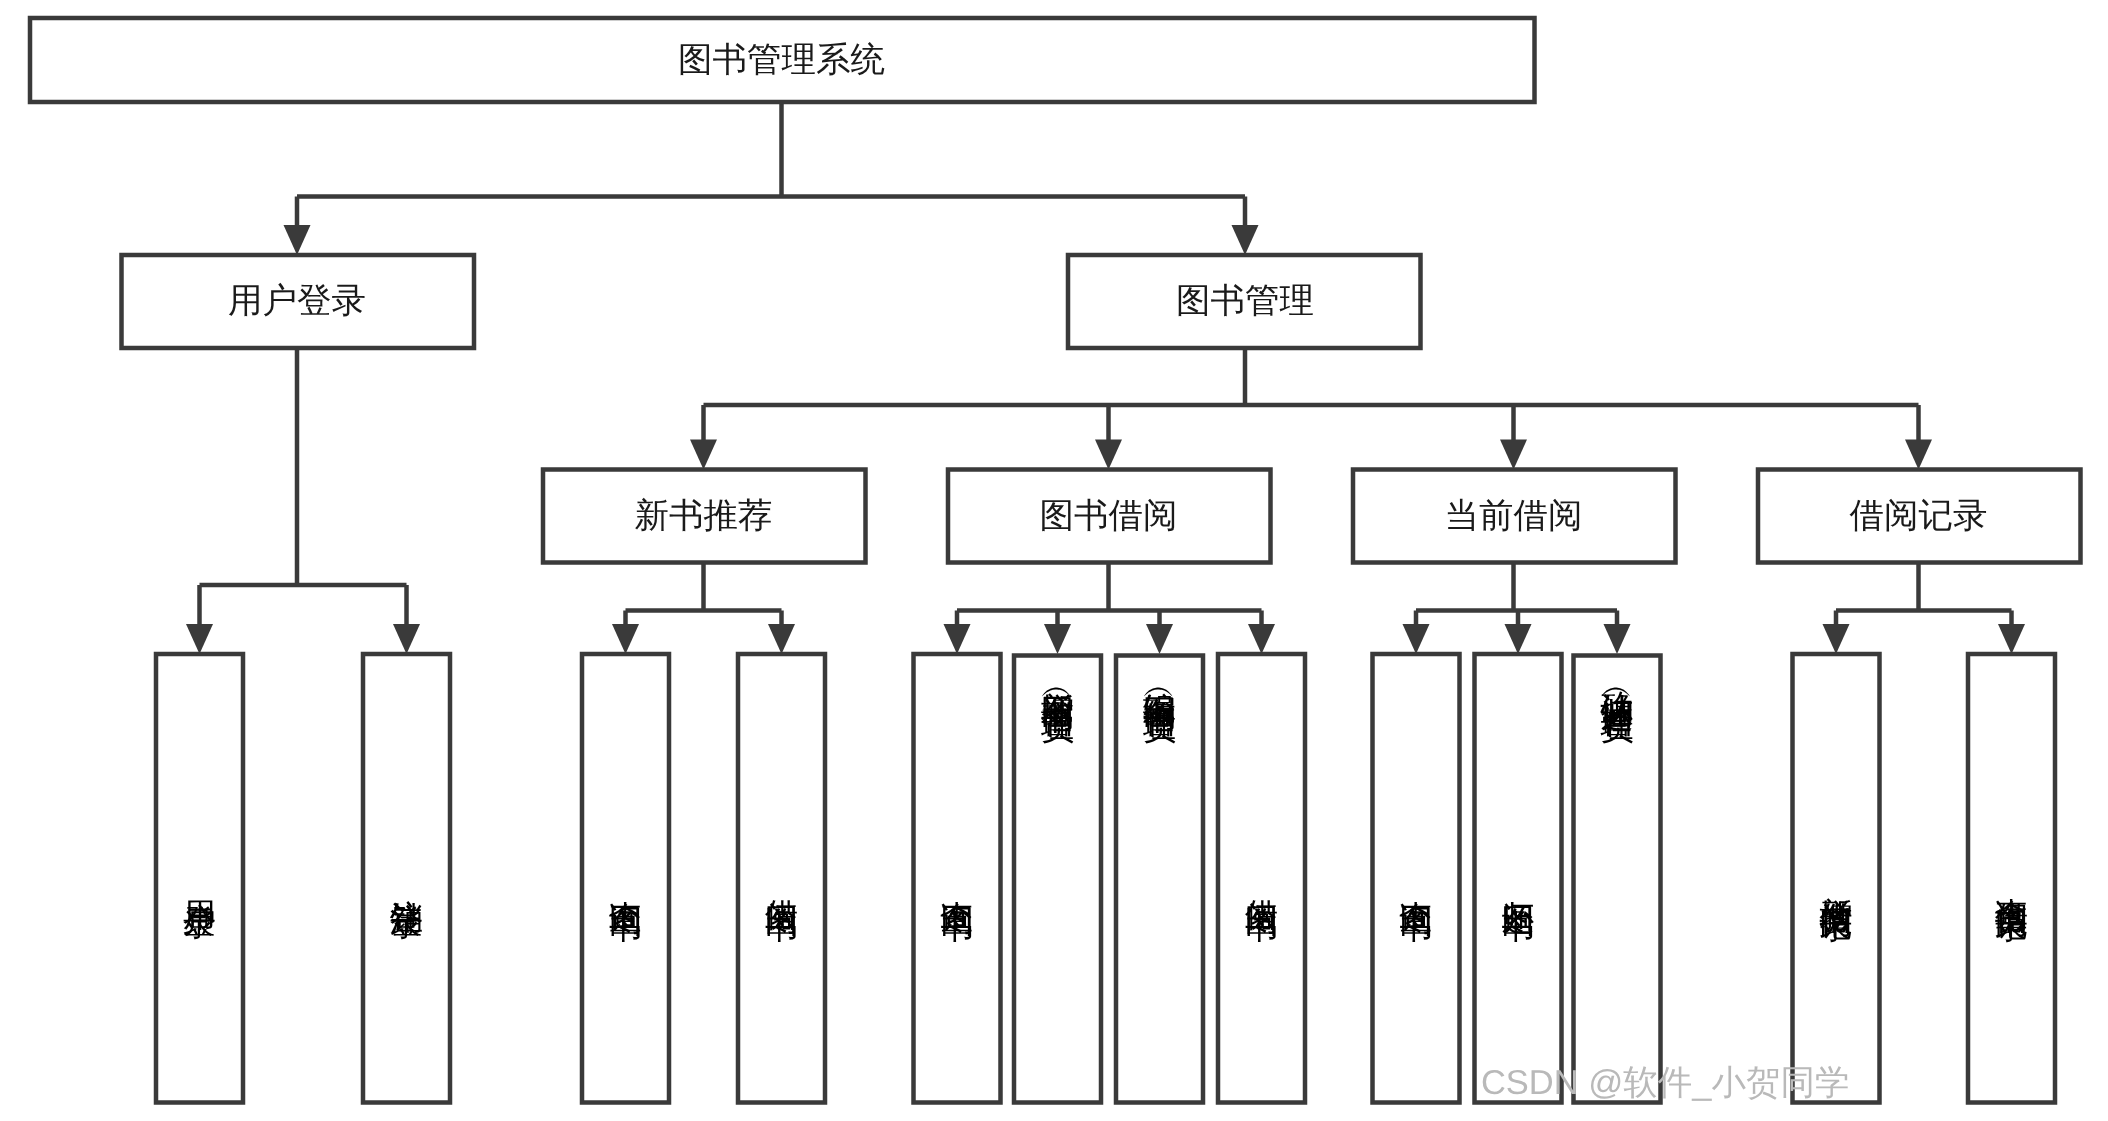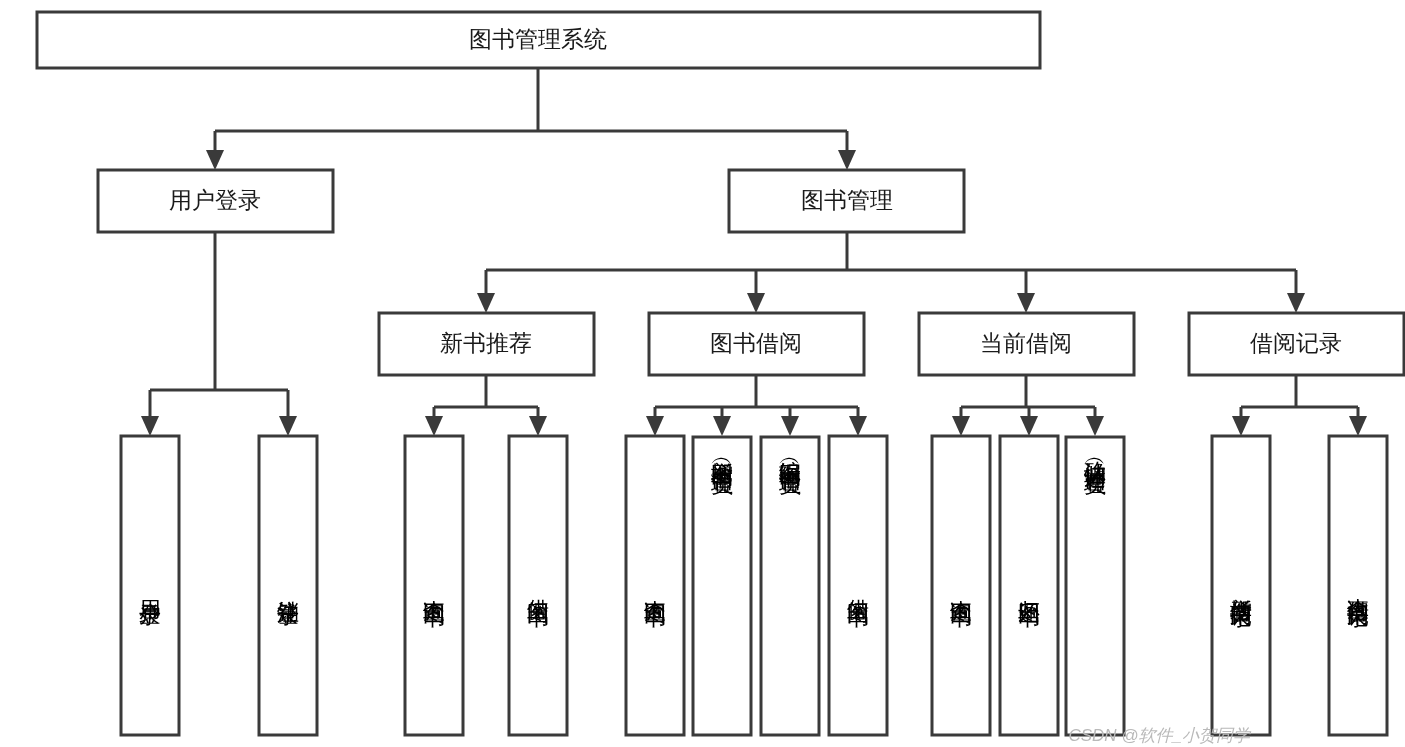--- a/index.html
+++ b/index.html
@@ -11,21 +11,20 @@
     width: 1405px;
     height: 747px;
     font-family: "Liberation Sans", "DejaVu Sans", sans-serif;
     overflow: hidden;
     position: relative;
   }
   #diagram-root {
     position: relative;
     width: 1247px;
     height: 747px;
-    margin-left: 17px;
   }
   svg#flowchart {
     display: block;
     width: 1405px;
     height: 747px;
   }
   .node-box {
     fill: #ffffff;
     stroke: #3a3a3a;
     stroke-width: 3;
@@ -50,27 +49,26 @@
     stroke-width: 3;
     fill: none;
   }
   .arrow-head {
     fill: #3a3a3a;
     stroke: none;
   }
   .watermark {
     position: absolute;
     right: 14px;
-    bottom: 0;
-    font-family: "Liberation Sans", "DejaVu Sans", sans-serif;
-    font-size: 17px;
+    bottom: 10px;
+    font-family: "Liberation Sans", "DejaVu Sans", sans-serif;
+    font-size: 23px;
     color: #b9b9b9;
     white-space: nowrap;
     user-select: none;
-    font-style: italic;
   }
 </style>
 </head>
 <body>
 
 <div id="diagram-root">
 
   <svg id="flowchart" viewBox="0 0 1405 747" xmlns="http://www.w3.org/2000/svg">
 
     <g>

